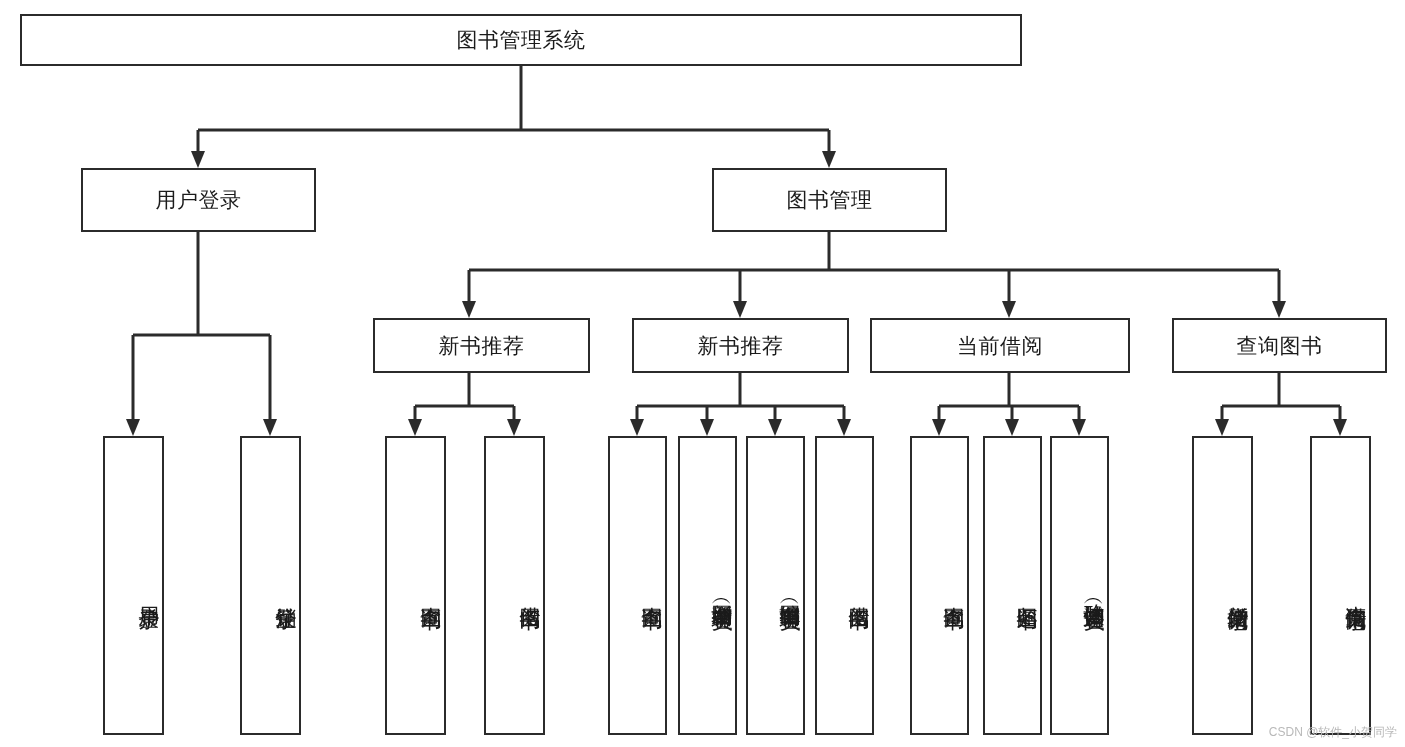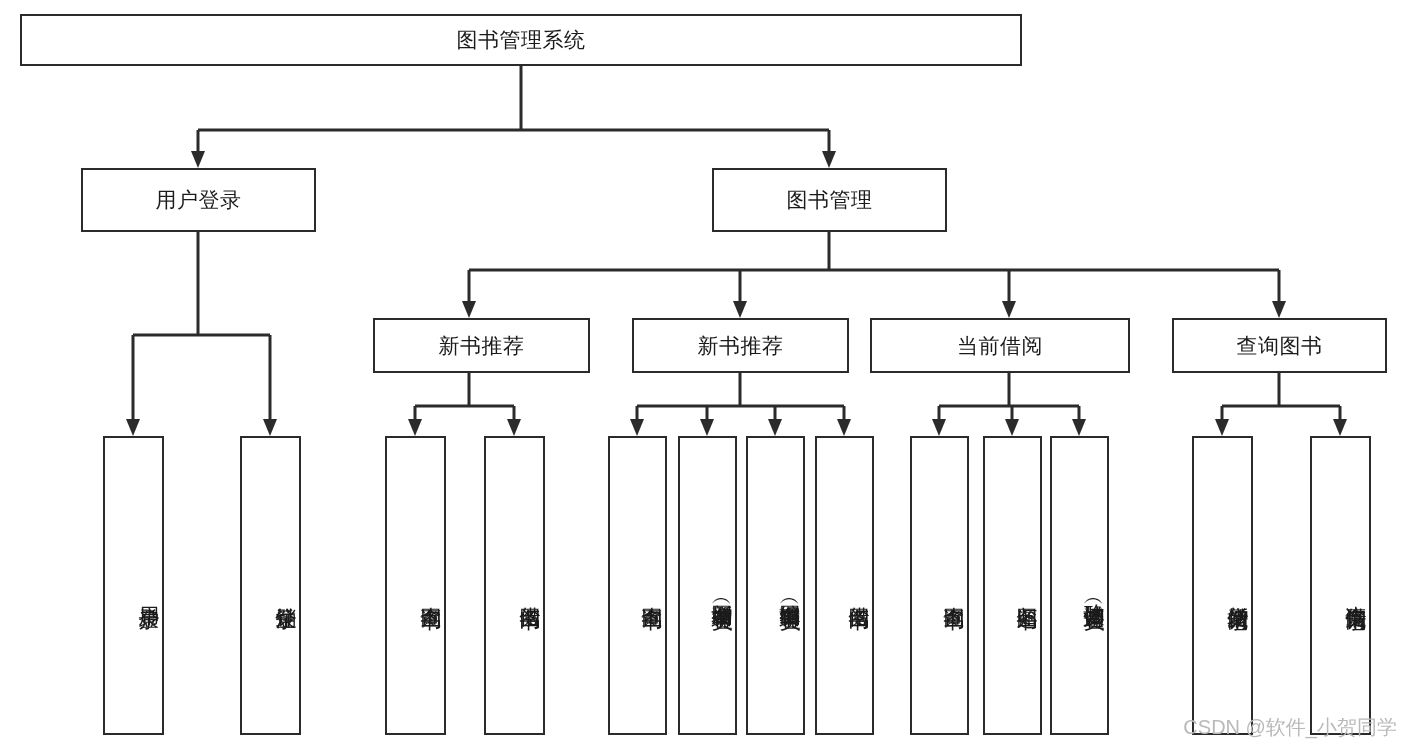--- a/index.html
+++ b/index.html
@@ -55,21 +55,21 @@
     text-orientation: upright;
     white-space: nowrap;
   }
   .node-label {
     display: block;
   }
   .watermark {
     position: absolute;
     right: 8px;
     bottom: 6px;
-    font-size: 20px;
+    font-size: 12px;
     color: #b9b9b9;
     white-space: nowrap;
     user-select: none;
   }
 </style>
 </head>
 <body>
 
 <div id="canvas">
   <svg id="wires" viewBox="0 0 1405 747" width="1405" height="747" aria-hidden="true">

